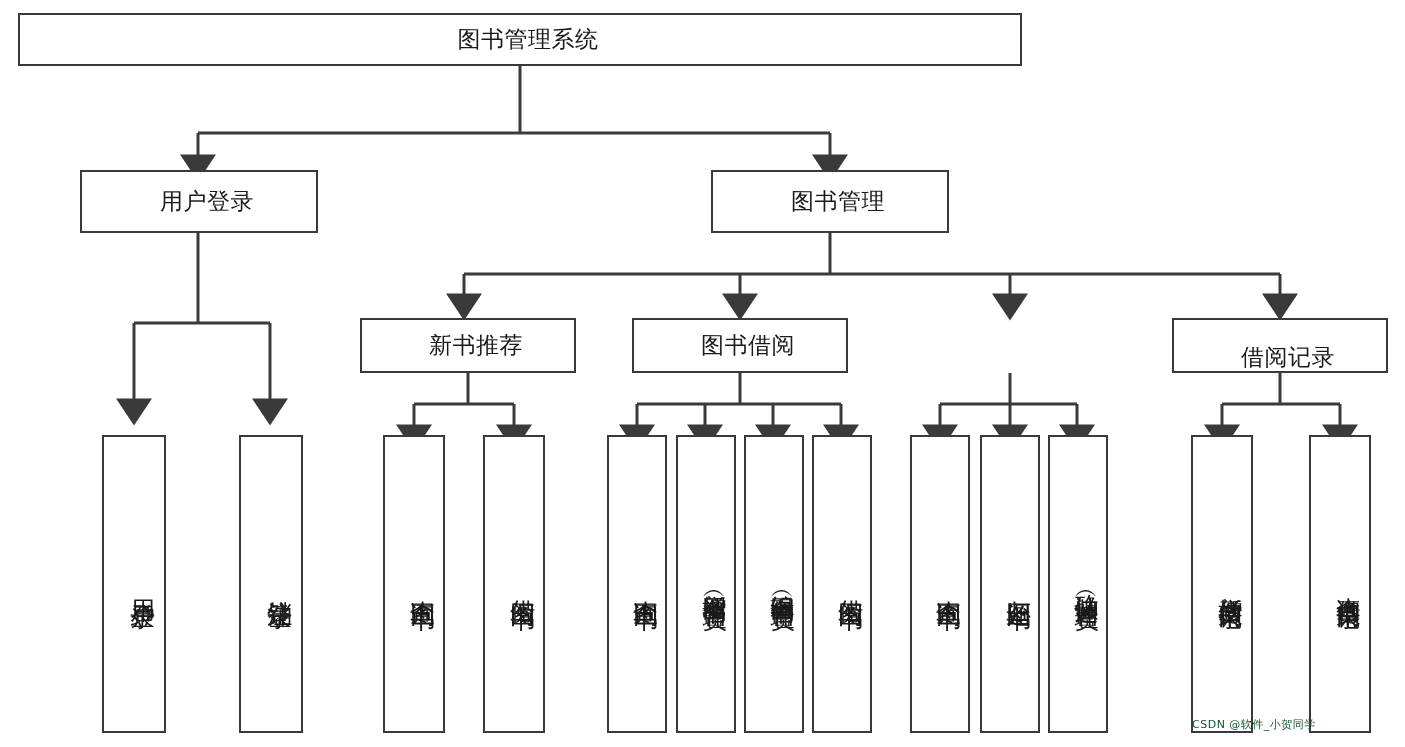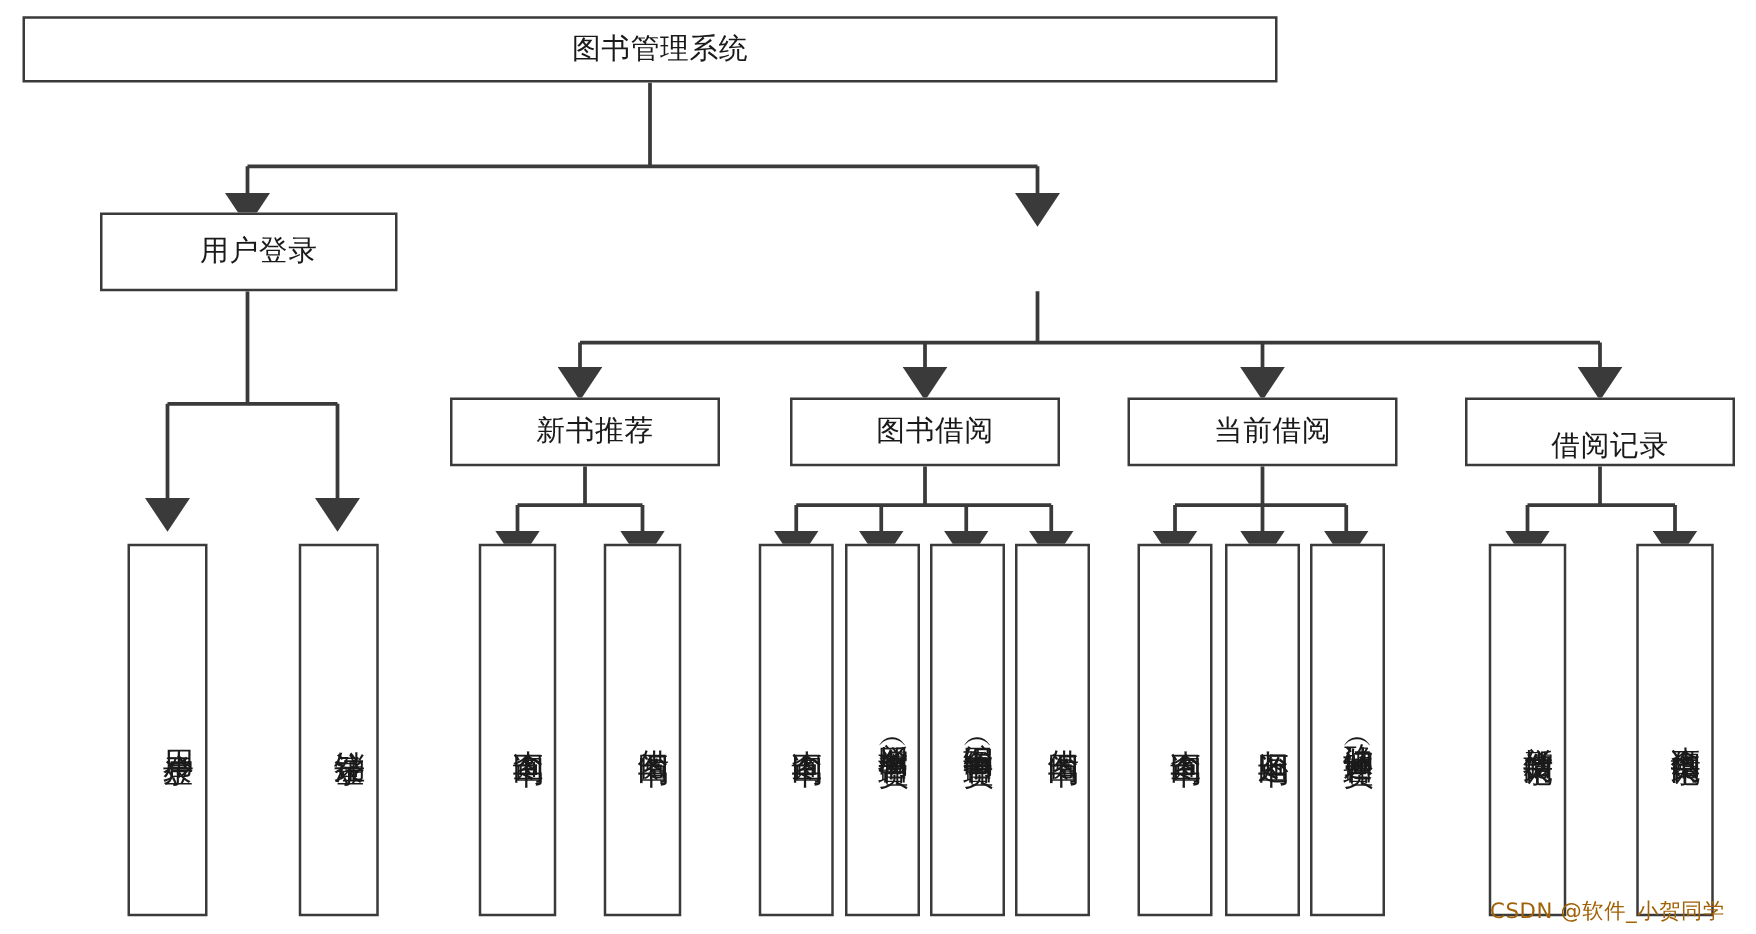--- a/index.html
+++ b/index.html
@@ -59,22 +59,22 @@
     font-size: 25px;
     line-height: 1.05;
     letter-spacing: 2px;
     white-space: nowrap;
   }
   .node.vert.tall .label {
     font-size: 24px;
   }
   #watermark {
     position: absolute;
-    font-size: 17px;
-    color: #a16207;
+    font-size: 11px;
+    color: #14532d;
     white-space: nowrap;
     letter-spacing: 0.5px;
     font-family: "DejaVu Sans", "Liberation Sans", sans-serif;
   }
 </style>
 </head>
 <body>
 
 <div id="canvas">
 
@@ -129,32 +129,32 @@
   </svg>
 
   <div class="node horiz" style="left:18px; top:13px; width:1004px; height:53px;">
     <span class="label">图书管理系统</span>
   </div>
 
   <div class="node horiz" style="left:80px; top:170px; width:238px; height:63px;">
     <span class="label">用户登录</span>
   </div>
 
+  <div class="node horiz" style="left:711px; top:170px; width:238px; height:63px;">
+    <span class="label">图书管理</span>
+  </div>
 
   <div class="node horiz" style="left:360px; top:318px; width:216px; height:55px;justify-content:center;">
     <span class="label">新书推荐</span>
   </div>
 
   <div class="node horiz" style="left:632px; top:318px; width:216px; height:55px;">
     <span class="label">图书借阅</span>
   </div>
 
-  <div class="node horiz" style="left:902px; top:318px; width:216px; height:55px;">
-    <span class="label">当前借阅</span>
-  </div>
 
   <div class="node horiz" style="left:1172px; top:318px; width:216px; height:55px;align-items:flex-end;">
     <span class="label">借阅记录</span>
   </div>
 
   <div class="node vert" style="left:102px; top:435px; width:64px; height:298px;">
     <span class="label">用户登录</span>
   </div>
 
   <div class="node vert" style="left:239px; top:435px; width:64px; height:298px;">

